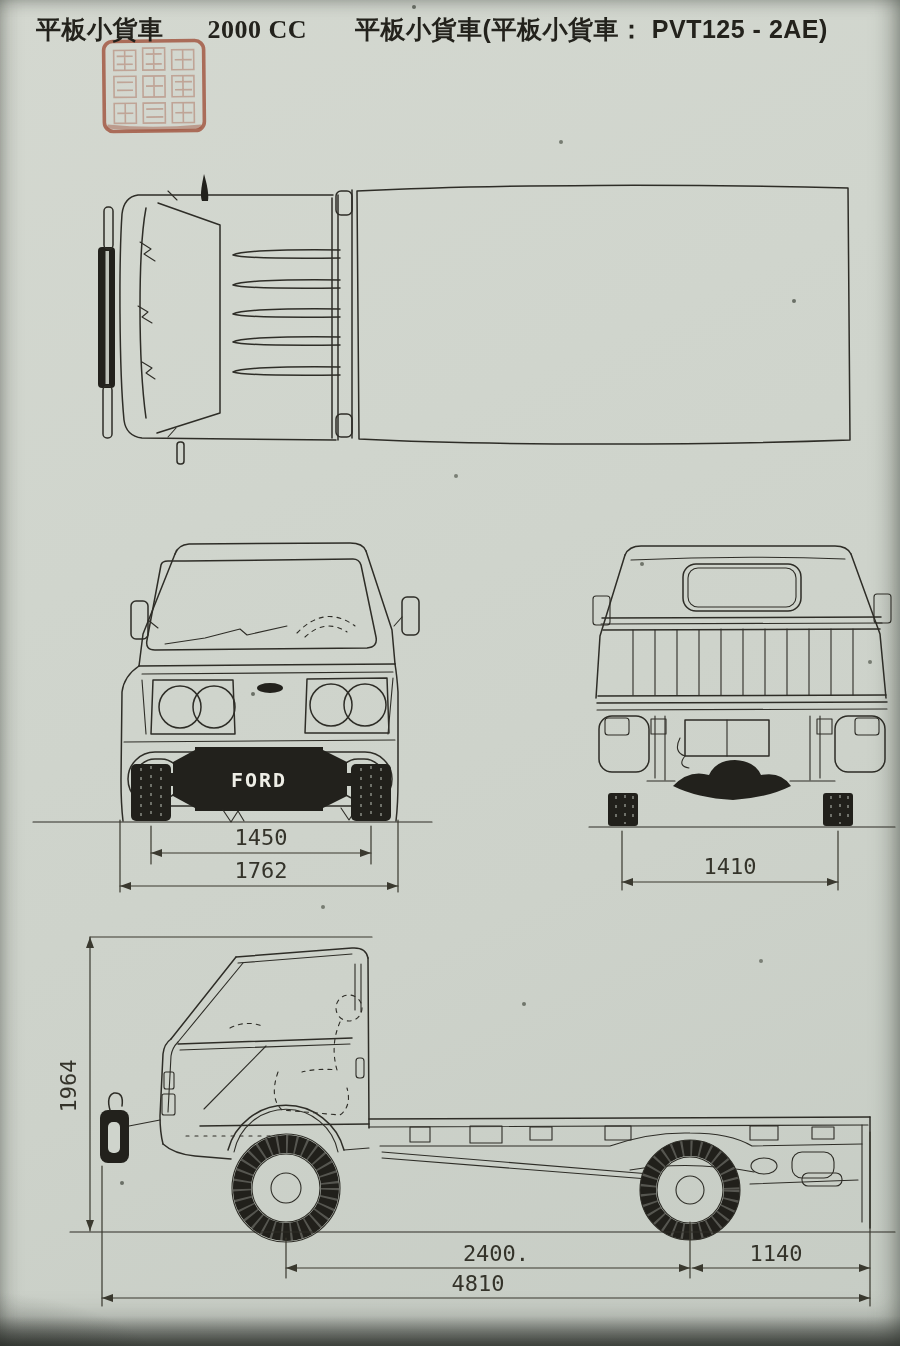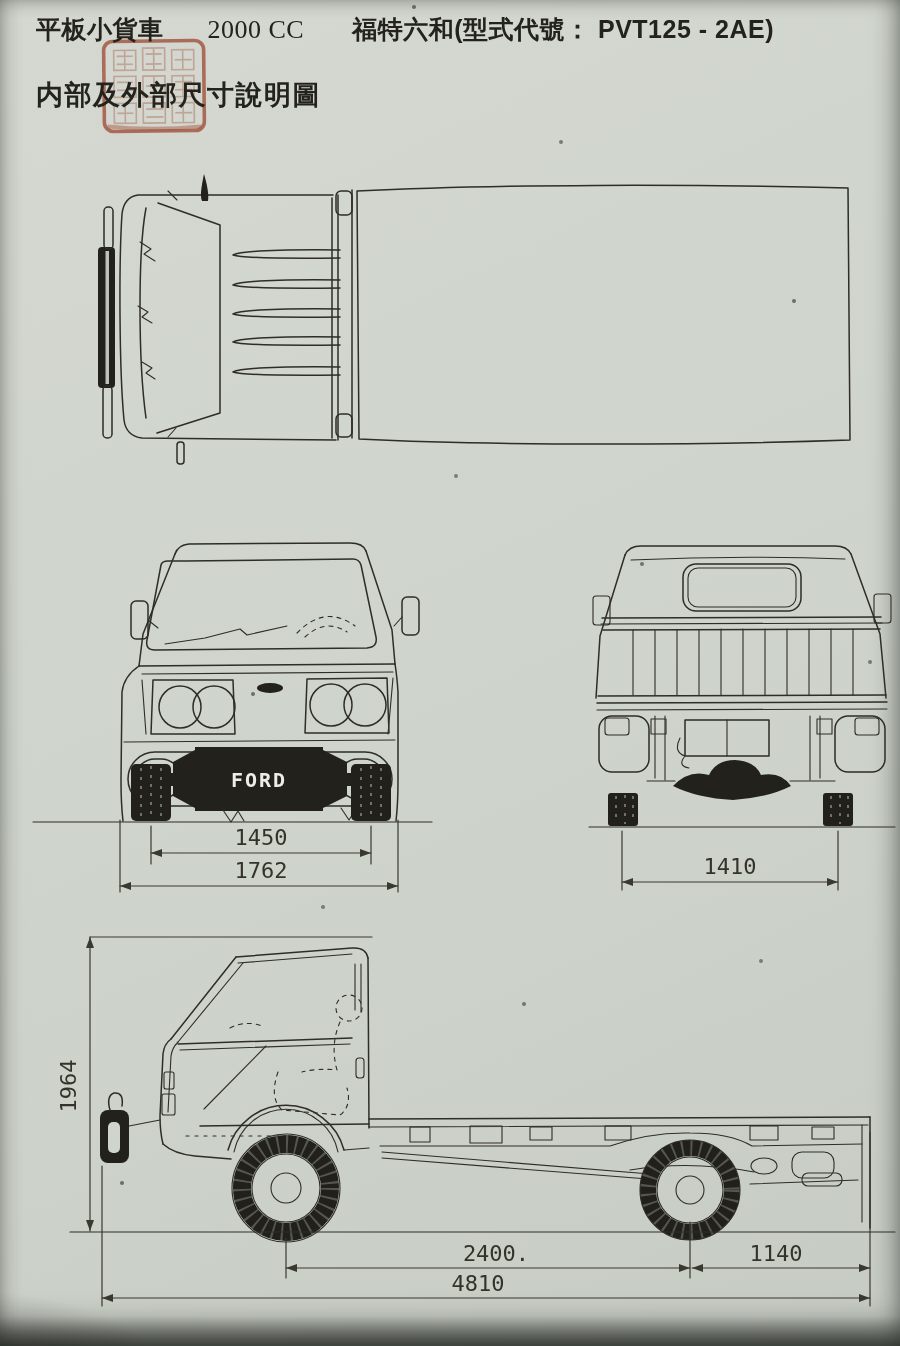--- a/index.html
+++ b/index.html
@@ -19,21 +19,21 @@
   .corner-smudge{position:absolute;left:-30px;bottom:-34px;width:200px;height:90px;z-index:9;pointer-events:none;
     background:radial-gradient(ellipse at left bottom,rgba(25,28,24,.45),rgba(25,28,24,0) 70%);}
   .specks{position:absolute;top:0;left:0;width:2px;height:2px;background:transparent;border-radius:50%;z-index:3;
     box-shadow:413px 6px 0 1px #6a6f66,560px 141px 0 1px #777c72,793px 300px 0 1px #6a6f66,
       641px 563px 0 1px #70756b,252px 693px 0 1px #6a6f66,869px 661px 0 1px #777c72,
       523px 1003px 0 1px #70756b,121px 1182px 0 1px #6a6f66,322px 906px 0 1px #777c72,
       760px 960px 0 1px #7a7f75,455px 475px 0 1px #7a7f75;}
   .title-line{position:absolute;left:36px;top:13px;white-space:nowrap;z-index:2;
     font-size:25px;font-weight:700;letter-spacing:.5px;color:#23221c;}
   .title-line .brand{margin-right:44px;}
-  .title-line .engine{font-family:"Liberation Serif",serif;font-weight:400;font-size:26px;margin-right:48px;}
+  .title-line .engine{font-family:"Liberation Serif",serif;font-weight:700;font-size:26px;margin-right:48px;}
   .subtitle{position:absolute;left:36px;top:77px;z-index:2;
     font-size:27px;font-weight:700;letter-spacing:1.5px;color:#23221c;}
   .seal{position:absolute;left:101px;top:38px;width:106px;height:96px;z-index:1;transform:rotate(-.6deg);}
   .view{position:absolute;}
   .v-top{left:80px;top:158px;width:800px;height:312px;}
   .v-front{left:25px;top:538px;width:415px;height:368px;}
   .v-rear{left:585px;top:538px;width:315px;height:368px;}
   .v-side{left:50px;top:920px;width:850px;height:400px;}
   .ln{stroke:#2e2d27;stroke-width:1.5;fill:none;stroke-linecap:round;stroke-linejoin:round;}
   .thin{stroke-width:1.1;}
@@ -71,23 +71,22 @@
       <rect x="13" y="65" width="22" height="20"></rect>
         <path d="M24,65 v20 M16,75 h16"></path>
       <rect x="42" y="65" width="22" height="20"></rect>
         <path d="M45,71 h17 M45,79 h17"></path>
       <rect x="71" y="65" width="22" height="20"></rect>
         <path d="M74,75 h17 M82,65 v20"></path>
     </g>
   </svg>
 
   <div class="title-line">
-    <span class="brand">平板小貨車</span><span class="engine">2000 CC</span><span class="model">福特六和(型式代號： PVT125 - 2AE)</span>
+    <span class="brand">平板小貨車</span><span class="engine">2000 CC</span><span class="model">平板小貨車(平板小貨車： PVT125 - 2AE)</span>
   </div>
-  <div class="subtitle">内部及外部尺寸說明圖</div>
 
   <svg class="view v-top" viewBox="0 0 800 312">
     <g>
       <path class="ln" d="M253,37 L58,37 Q44,39 42,56 C39,100 39,210 44,262 Q46,278 62,280 L256,282"></path>
       <path class="ln" d="M66,50 C58,92 58,202 66,260"></path>
       <path class="ln thin" d="M60,84 l11,7 l-7,5 l11,7"></path>
       <path class="ln thin" d="M58,148 l10,6 l-6,5 l10,6"></path>
       <path class="ln thin" d="M62,204 l10,6 l-6,5 l9,6"></path>
       <path class="ln" d="M78,45 L140,67 L140,255 L77,275"></path>
       <path class="ln" d="M252,40 L252,280"></path>

